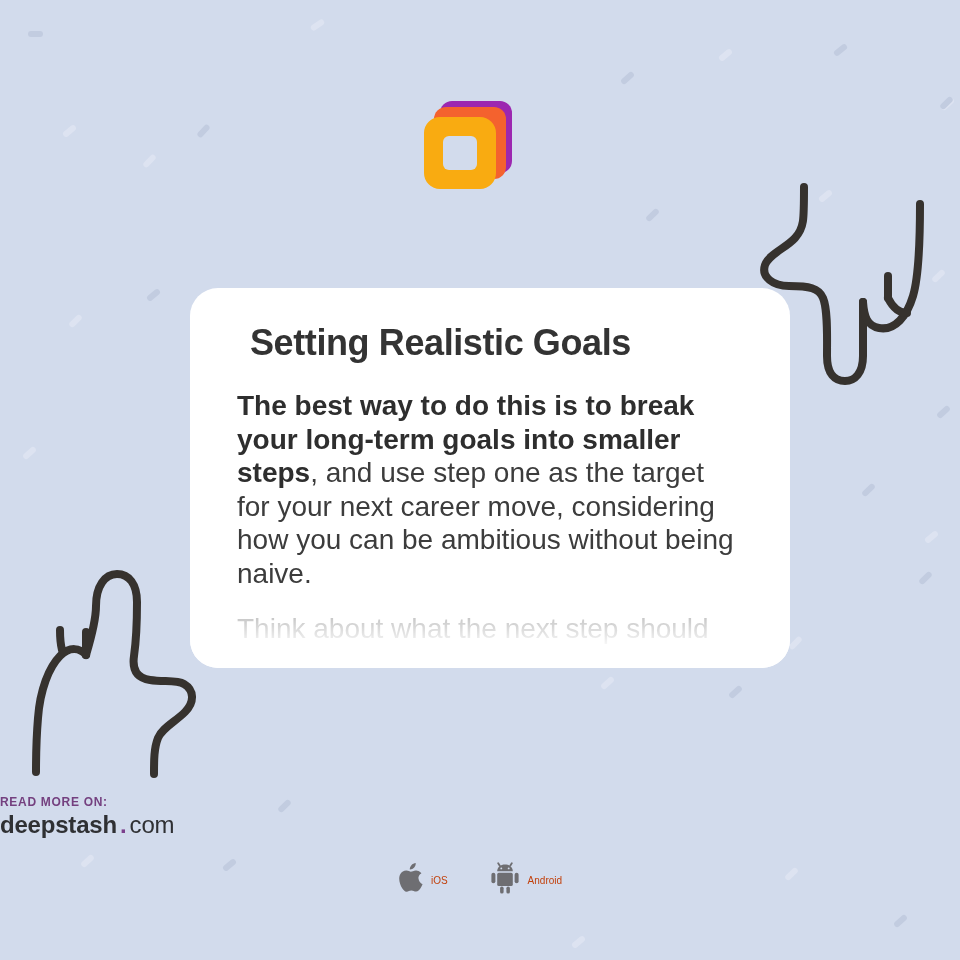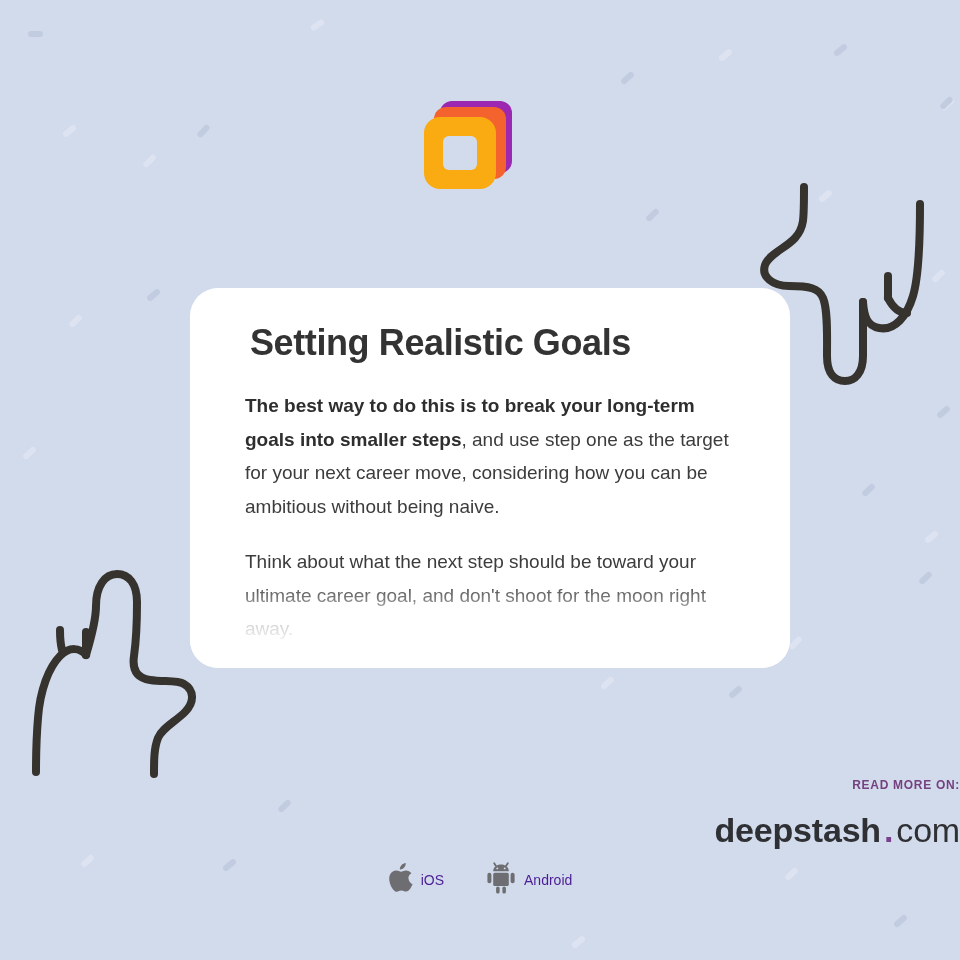--- a/index.html
+++ b/index.html
@@ -87,24 +87,24 @@
   }
   .card-title {
     font-size: 36px;
     font-weight: bold;
     color: #333333;
     letter-spacing: -0.4px;
     margin: 0 0 26px 13px;
     line-height: 1.15;
   }
   .card-body {
-    font-size: 19px;
+    font-size: 28px;
     line-height: 33.5px;
     color: #3c3c3c;
-    margin: 8px;
+    margin: 0;
   }
   .card-body .lead {
     font-weight: bold;
     color: #2e2e2e;
   }
   .card-body.second {
     margin-top: 22px;
   }
   .fade-mask {
     position: absolute;
@@ -117,34 +117,34 @@
                 rgba(255,255,255,0.72) 42%,
                 rgba(255,255,255,1) 78%);
     pointer-events: none;
   }
 
   
   .read-more {
     position: absolute;
     left: 0;
     right: 0;
-    top: 778px;
-    text-align: right;
+    top: 795px;
+    text-align: left;
     font-size: 12px;
     font-weight: bold;
     letter-spacing: 0.7px;
     color: #74407f;
   }
   .wordmark {
     position: absolute;
     left: 0;
-    right: 0;
+    right: 13px;
     top: 811px;
-    text-align: right;
-    font-size: 34px;
+    text-align: left;
+    font-size: 24px;
     color: #2f3033;
     white-space: nowrap;
   }
   .wordmark .ds {
     font-weight: bold;
     letter-spacing: -0.2px;
   }
   .wordmark .dot {
     color: #7b3f8c;
     font-weight: bold;
@@ -164,22 +164,22 @@
     justify-content: center;
     align-items: center;
     gap: 42px;
   }
   .store {
     display: flex;
     align-items: center;
     gap: 8px;
   }
   .store-label {
-    font-size: 14px;
-    color: #4c1d95;
+    font-size: 10px;
+    color: #c2410c;
   }
 </style>
 </head>
 <body>
 
 <div class="poster">
 
   <div class="confetti-layer" id="confetti-layer">
       <div class="confetti" style="left: 28px; top: 31px; transform: rotate(0deg);"></div>
       <div class="confetti" style="left: 196px; top: 128px; transform: rotate(-48deg);"></div>

